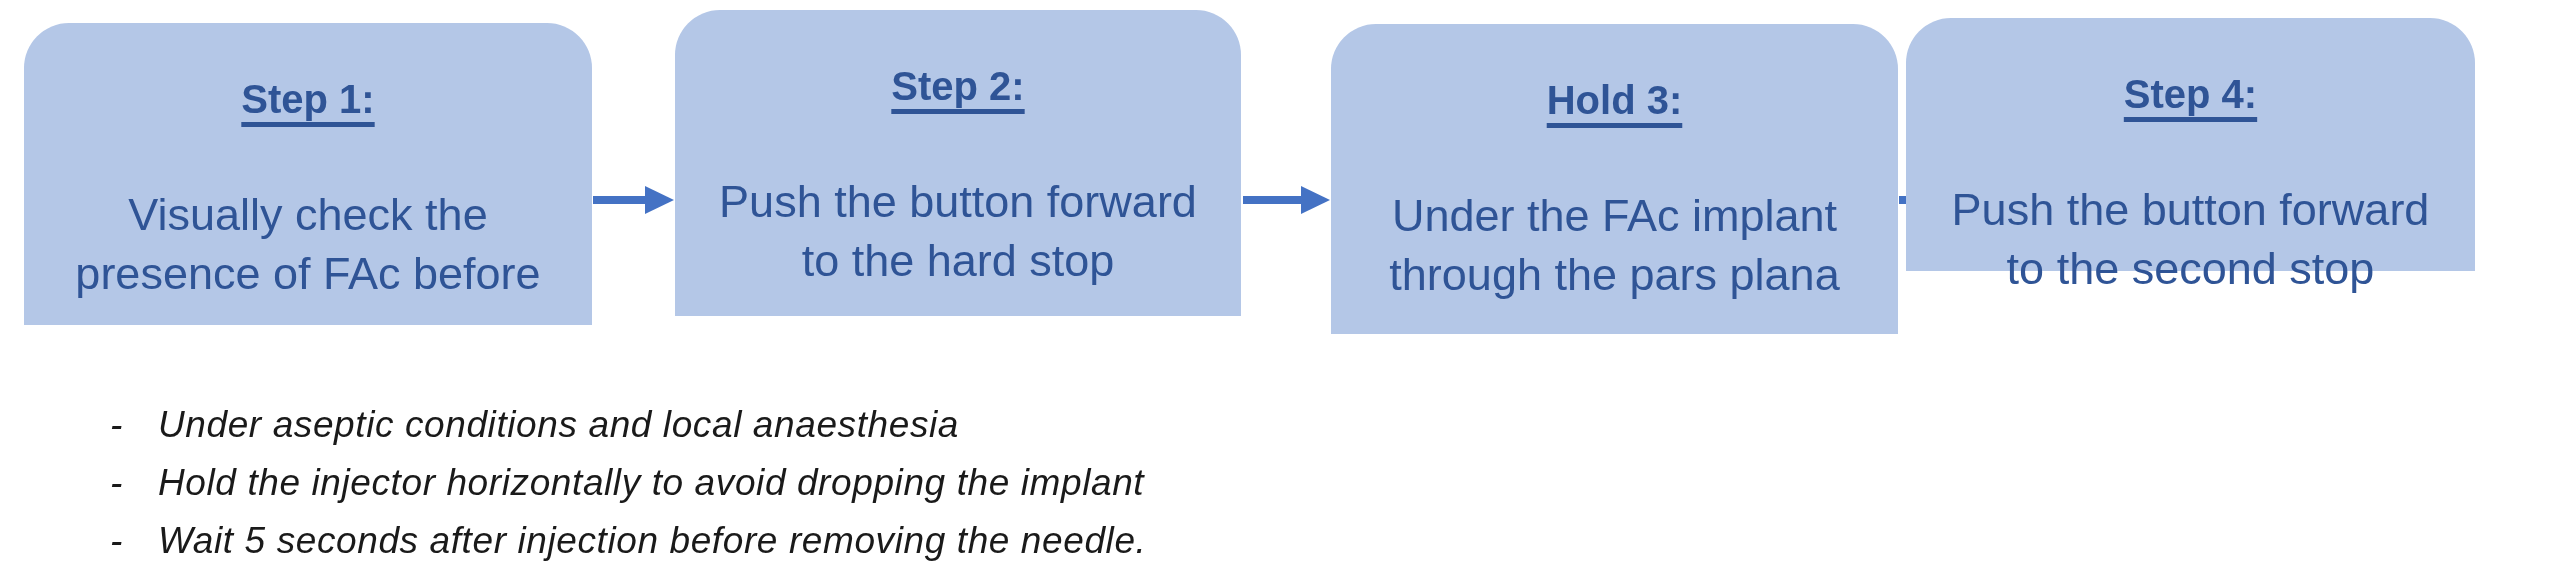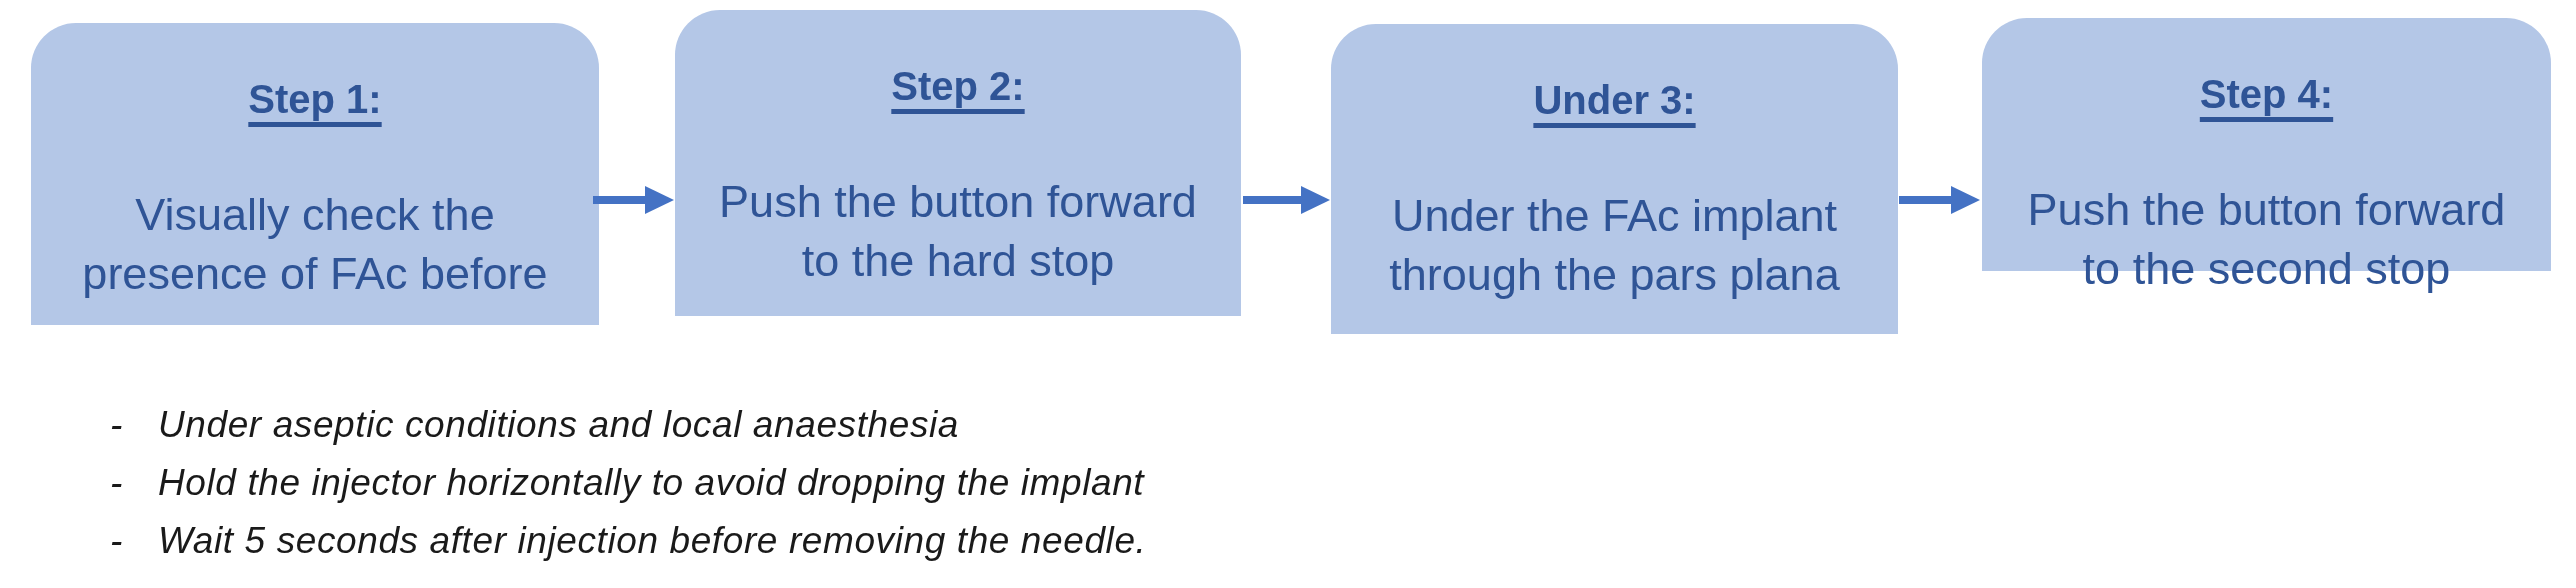--- a/index.html
+++ b/index.html
@@ -15,24 +15,24 @@
     overflow: hidden;
     font-family: "Liberation Sans", sans-serif;
   }
   .canvas { position: relative; width: 2576px; height: 589px; }
 
   .step-box {
     position: absolute;
     background: var(--box-fill);
     border-radius: 45px 45px 0 0;
   }
-  #box-1 { left: 24px;   top: 23px; width: 568px; height: 302px; margin-left: 7px; }
+  #box-1 { left: 24px;   top: 23px; width: 568px; height: 302px; }
   #box-2 { left: 675px; top: 9.6px; width: 566px; height: 306px; text-decoration: underline; }
   #box-3 { left: 1331px; top: 24px; width: 567px; height: 310px; }
-  #box-4 { left: 1982px; top: 18px; width: 569px; height: 253px; padding-left: 48px; }
+  #box-4 { left: 1906px; top: 18px; width: 569px; height: 253px; padding-left: 48px; }
 
   .step-title {
     position: absolute;
     top: 54px; left: 0; right: 0;
     text-align: center;
     font-size: 40px;
     font-weight: bold;
     color: var(--box-text);
     text-decoration: underline;
     text-decoration-thickness: 4.5px;
@@ -105,21 +105,21 @@
       <div>to the hard stop</div>
     </div>
   </div>
 
   <div class="flow-arrow" id="arrow-2">
     <div class="shaft"></div>
     <div class="head"></div>
   </div>
 
   <div class="step-box" id="box-3">
-    <div class="step-title">Under 3:</div>
+    <div class="step-title">Hold 3:</div>
     <div class="step-desc">
       <div>Under the FAc implant</div>
       <div>through the pars plana</div>
     </div>
   </div>
 
   <div class="flow-arrow" id="arrow-3">
     <div class="shaft"></div>
     <div class="head"></div>
   </div>

